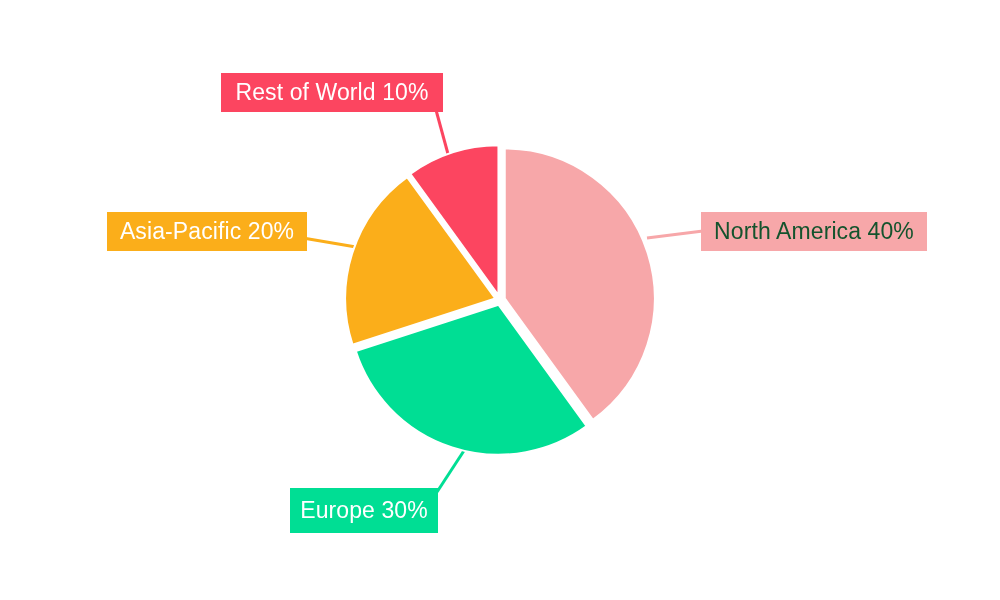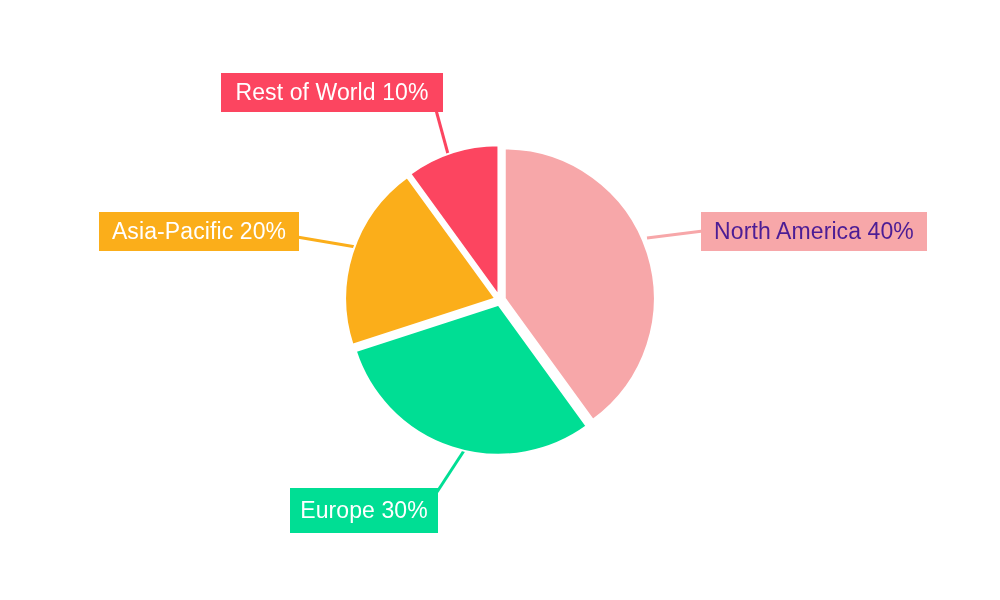--- a/index.html
+++ b/index.html
@@ -78,21 +78,21 @@
       <path id="leader-rest-of-world" fill="none" stroke-width="3" stroke-linecap="butt" d="M 454 176 L 436 110" stroke="#fc4560"></path>
     </g>
     <g>
       <path id="slice-north-america" d="M 504.76 298.45 L 504.76 148.45 A 150 150 0 0 1 592.92 419.81 Z" fill="#f7a7a9" stroke="#ffffff" stroke-width="2"></path>
       <path id="slice-europe" d="M 498.45 304.76 L 586.62 426.11 A 150 150 0 0 1 355.80 351.11 Z" fill="#00de94" stroke="#ffffff" stroke-width="2"></path>
       <path id="slice-asia-pacific" d="M 495.24 298.45 L 352.59 344.81 A 150 150 0 0 1 407.08 177.10 Z" fill="#fbae1a" stroke="#ffffff" stroke-width="2"></path>
       <path id="slice-rest-of-world" d="M 498.45 295.24 L 410.29 173.89 A 150 150 0 0 1 498.45 145.24 Z" fill="#fc4560" stroke="#ffffff" stroke-width="2"></path>
     </g>
   </svg>
 
-  <div class="slice-label" id="label-north-america" style="background: rgb(247, 167, 169); color: #4c1d95;">North America 40%</div>
+  <div class="slice-label" id="label-north-america" style="background: rgb(247, 167, 169); color: #14532d;">North America 40%</div>
 
   <div class="slice-label" id="label-europe" style="background: rgb(0, 222, 148); color: rgb(255, 255, 255);">Europe 30%</div>
 
-  <div class="slice-label" id="label-asia-pacific" style="background: rgb(251, 174, 26); color: rgb(255, 255, 255);">Asia-Pacific 20%</div>
+  <div class="slice-label" id="label-asia-pacific" style="background: rgb(251, 174, 26); color: rgb(255, 255, 255); margin-left: 8px;">Asia-Pacific 20%</div>
 
   <div class="slice-label" id="label-rest-of-world" style="background: rgb(252, 69, 96); color: rgb(255, 255, 255);">Rest of World 10%</div>
 
 </div>
 
 </body></html>

